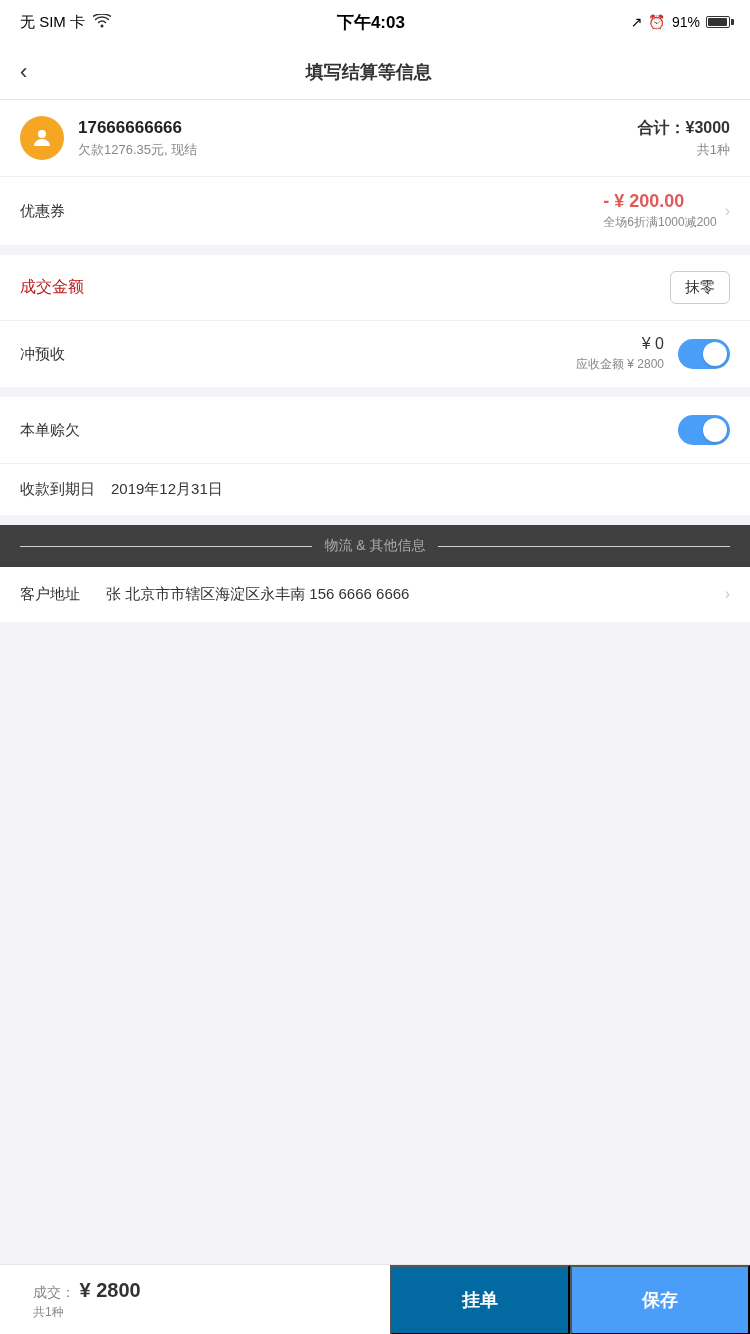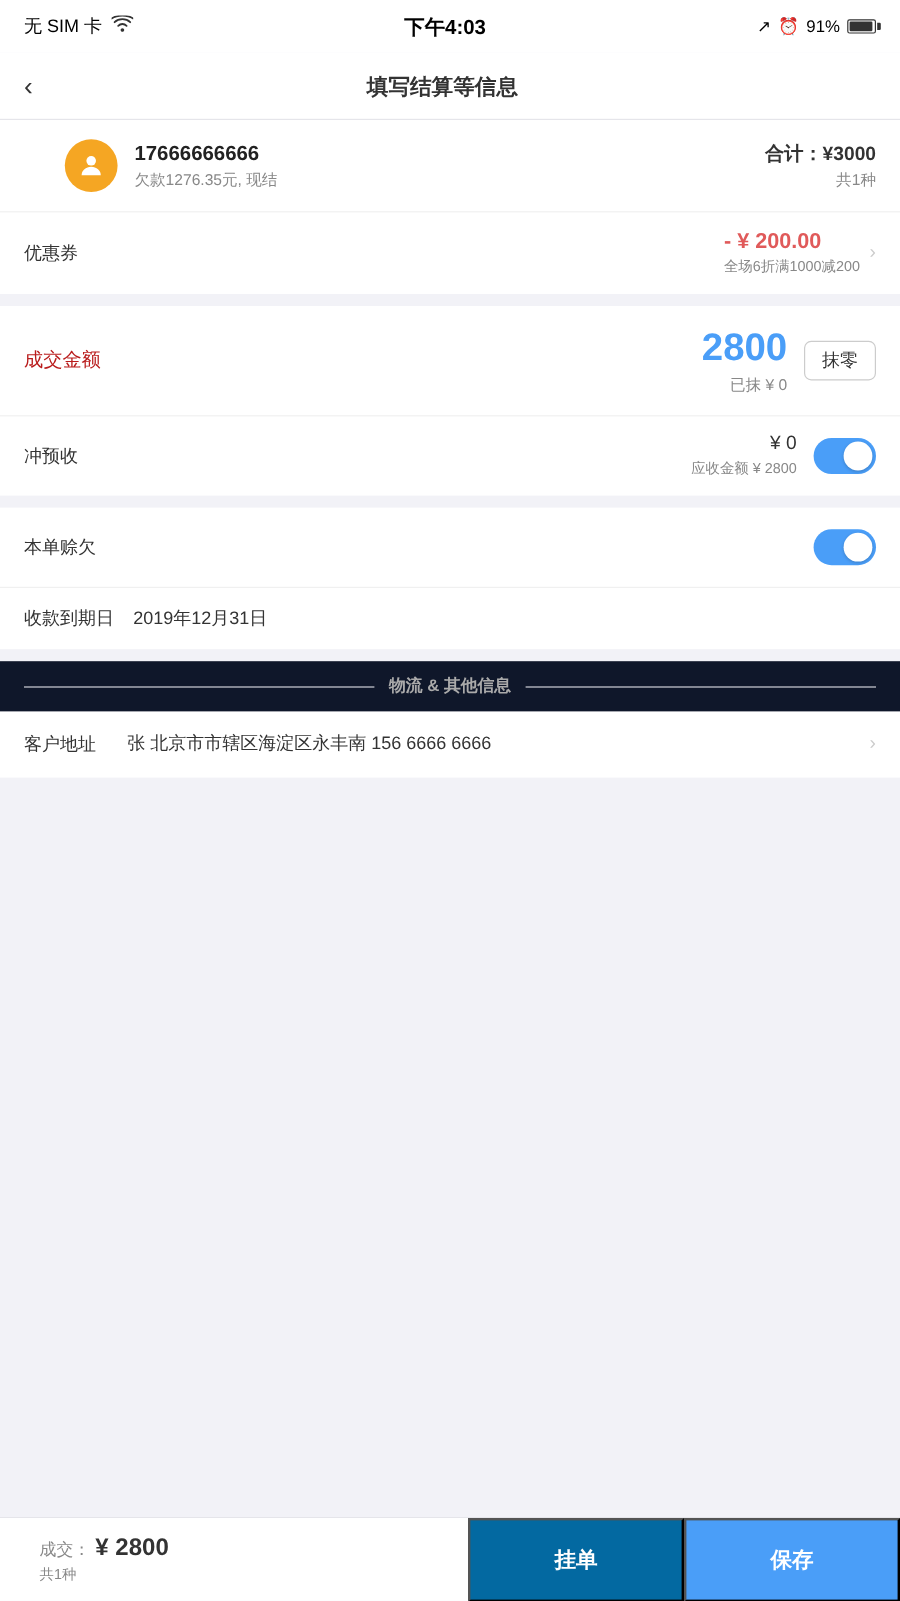--- a/index.html
+++ b/index.html
@@ -82,21 +82,20 @@
       background: #fff;
       margin-bottom: 10px;
     }
 
     
     .customer-row {
       padding: 16px 20px;
       display: flex;
       align-items: center;
       justify-content: space-between;
-      margin-left: 34px;
     }
     .customer-left { display: flex; align-items: center; gap: 14px; }
     .avatar {
       width: 44px; height: 44px;
       background: #f5a623;
       border-radius: 50%;
       display: flex; align-items: center; justify-content: center;
       font-size: 20px; color: #fff;
     }
     .customer-info { display: flex; flex-direction: column; }
@@ -189,27 +188,26 @@
       display: flex;
       align-items: center;
       gap: 16px;
       border-top: 1px solid #f0f0f0;
     }
     .date-label { font-size: 15px; color: #333; }
     .date-value { font-size: 15px; color: #333; }
 
     
     .divider-section {
-      background: #0f172a;
+      background: #404040;
       padding: 12px 20px;
       display: flex;
       align-items: center;
       justify-content: flex-start;
       gap: 12px;
-      font-weight: bold;
     }
     .divider-line {
       flex: 1;
       height: 1px;
       background: #d0d0d8;
     }
     .divider-text { font-size: 14px; color: #aaa; }
 
     
     .address-section { background: #fff; margin-bottom: 10px; }
@@ -333,24 +331,20 @@
         </div>
         <span class="chevron-icon">›</span>
       </div>
     </div>
   </div>
 
   <div class="amount-section">
     <div class="amount-row">
       <span class="amount-label">成交金额</span>
       <div class="amount-right">
-        <div>
-          <span class="amount-value">2800</span>
-          <div class="already-rounded">已抹  ¥ 0</div>
-        </div>
         <button class="round-btn">抹零</button>
       </div>
     </div>
 
     <div class="toggle-row">
       <span class="toggle-label">冲预收</span>
       <div class="toggle-right">
         <div class="toggle-amount-info">
           <div class="toggle-amount">¥ 0</div>
           <div class="toggle-sub">应收金额 ¥ 2800</div>

